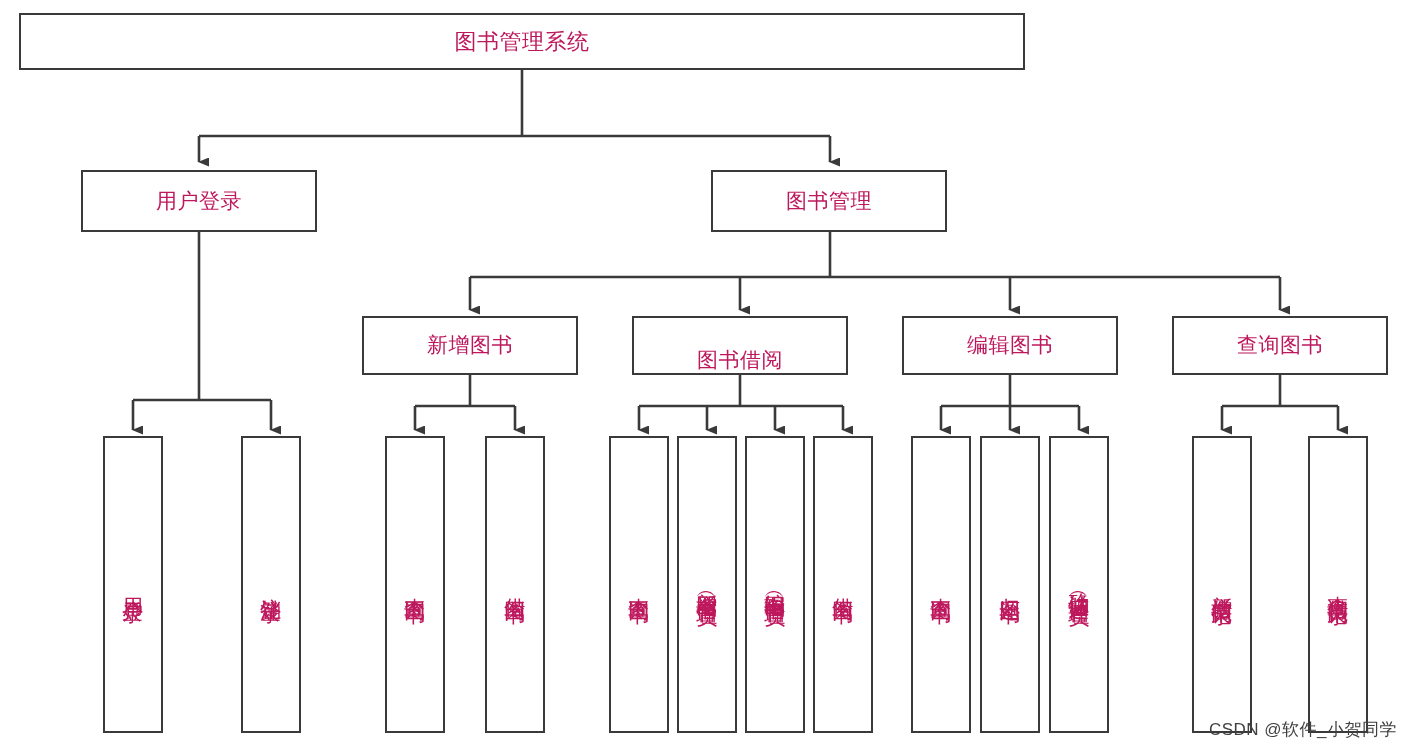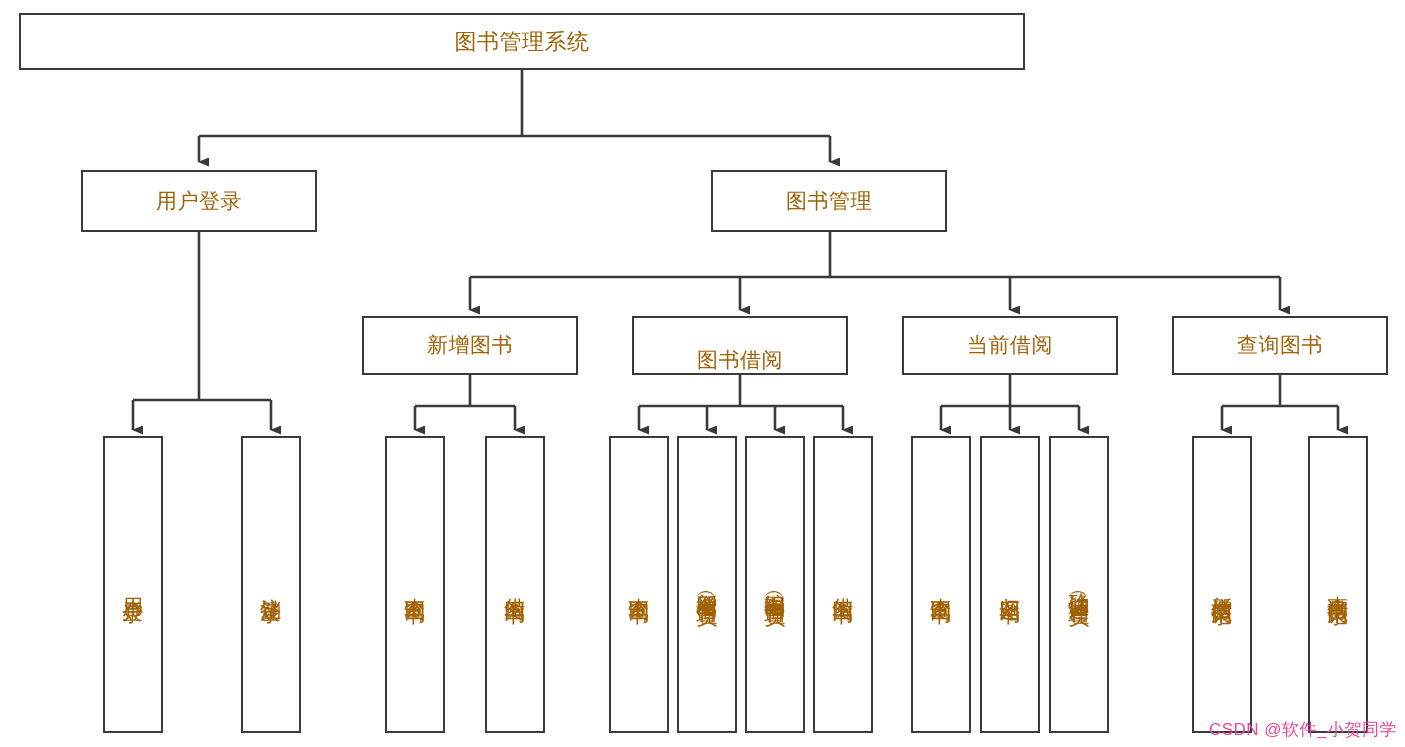--- a/index.html
+++ b/index.html
@@ -32,21 +32,21 @@
     position: absolute;
     box-sizing: border-box;
     border: 2px solid #3a3a3a;
     background: #ffffff;
     display: flex;
     align-items: center;
     justify-content: center;
     overflow: hidden;
   }
   .node .label {
-    color: #a16207;
+    color: #be185d;
     line-height: 1.18;
     letter-spacing: 0.5px;
     white-space: nowrap;
   }
   .node.horizontal .label {
     font-size: 21px;
   }
   .node.root .label {
     font-size: 22px;
   }
@@ -62,21 +62,21 @@
     letter-spacing: 2px;
     white-space: normal;
     max-height: 280px;
     text-align: center;
   }
   .watermark {
     position: absolute;
     right: 8px;
     bottom: 6px;
     font-size: 17px;
-    color: #ec4899;
+    color: #404040;
     letter-spacing: 0.5px;
     white-space: nowrap;
     user-select: none;
     text-align: right;
   }
 </style>
 </head>
 <body>
 
 <div id="diagram-root">
@@ -145,21 +145,21 @@
 
   <div class="node horizontal" style="left:362px; top:316px; width:216px; height:59px;">
     <span class="label">新增图书</span>
   </div>
 
   <div class="node horizontal" style="left:632px; top:316px; width:216px; height:59px;align-items:flex-end;">
     <span class="label">图书借阅</span>
   </div>
 
   <div class="node horizontal" style="left:902px; top:316px; width:216px; height:59px;">
-    <span class="label">当前借阅</span>
+    <span class="label">编辑图书</span>
   </div>
 
   <div class="node horizontal" style="left:1172px; top:316px; width:216px; height:59px;">
     <span class="label">查询图书</span>
   </div>
 
   <div class="node vertical" style="left:103px; top:436px; width:60px; height:297px;">
     <span class="label">用户登录</span>
   </div>
 

